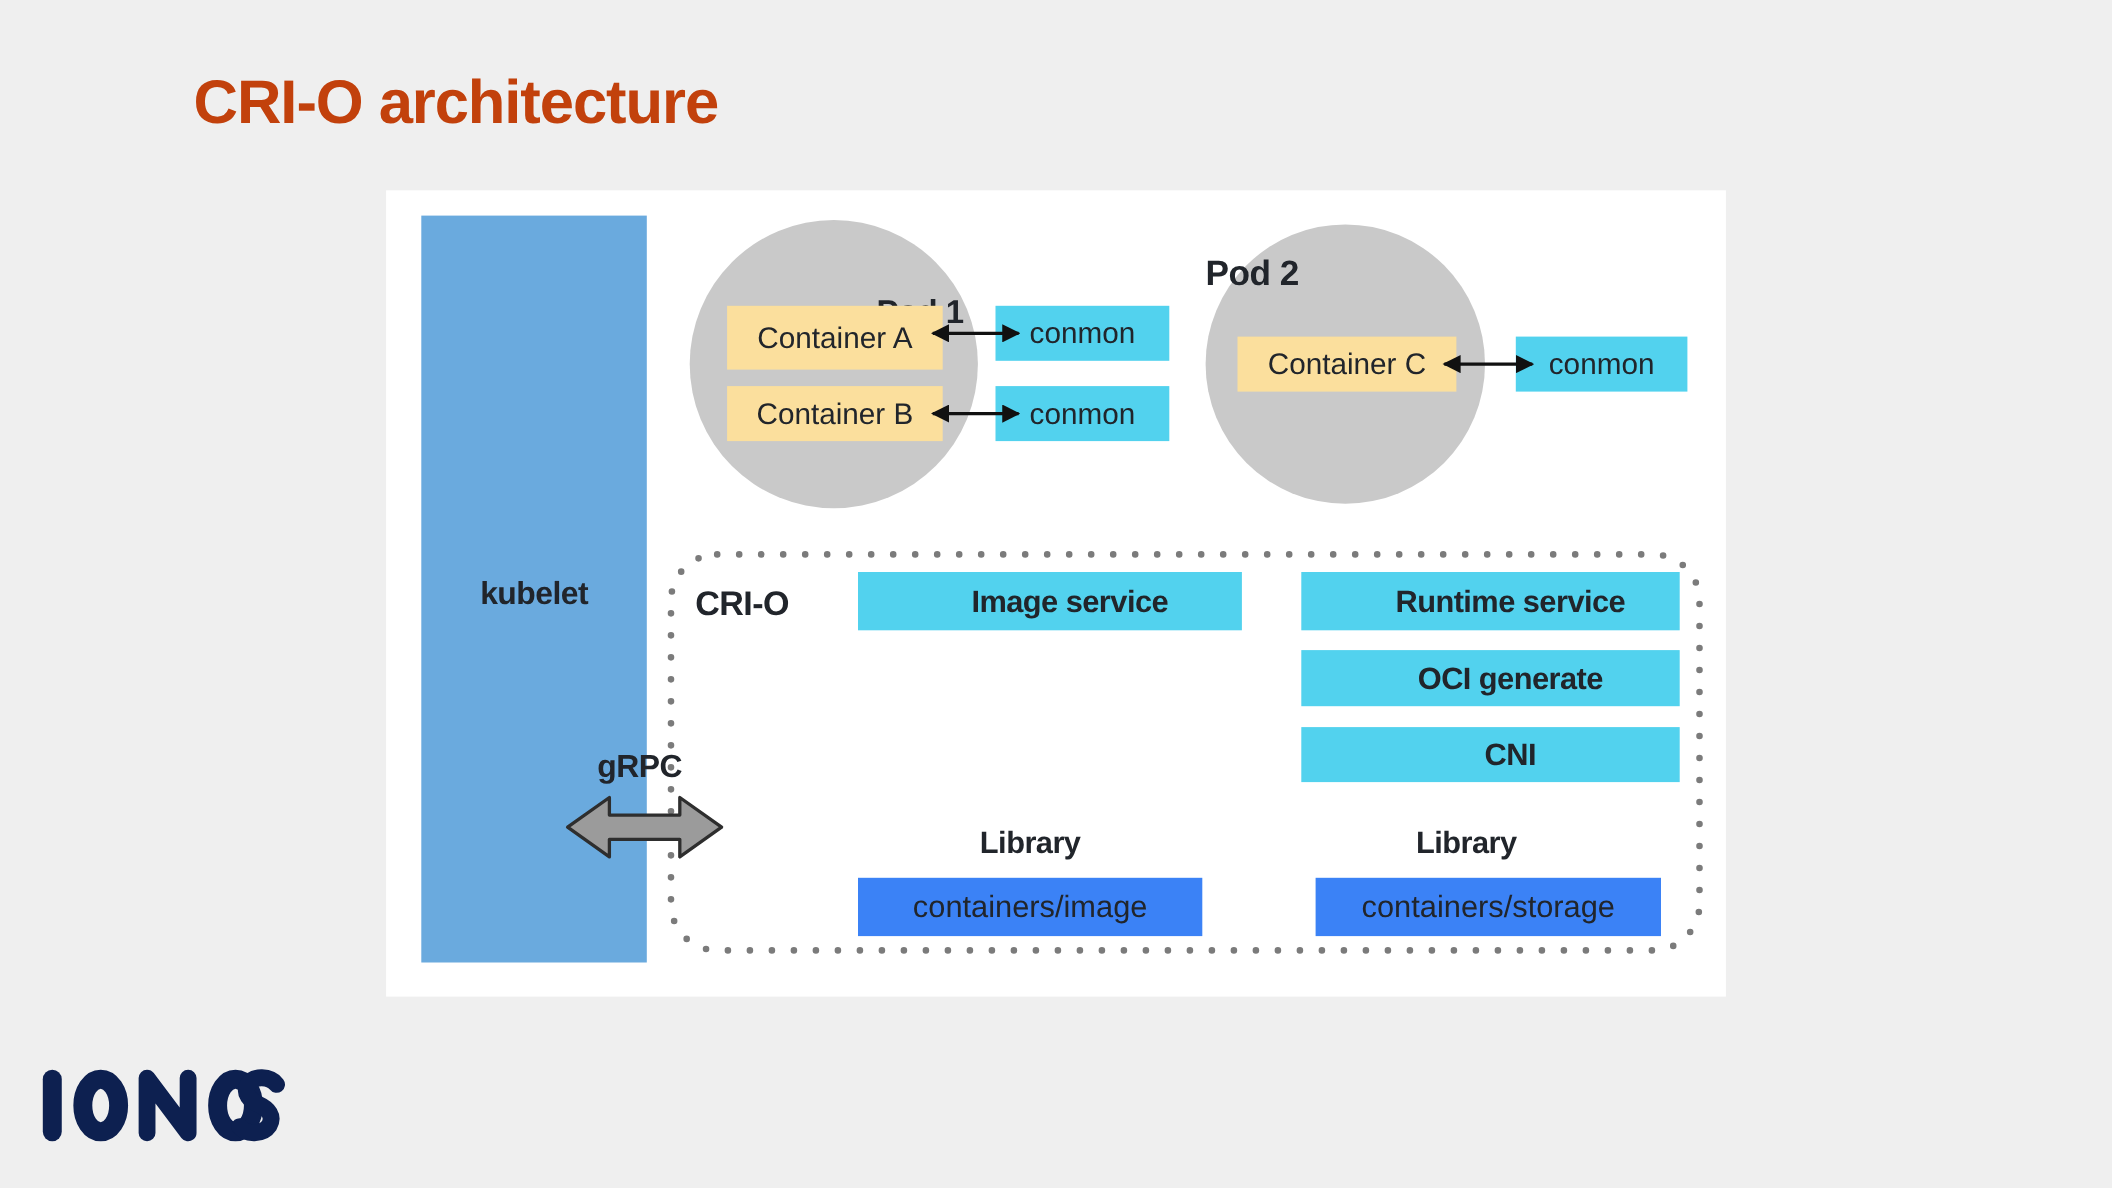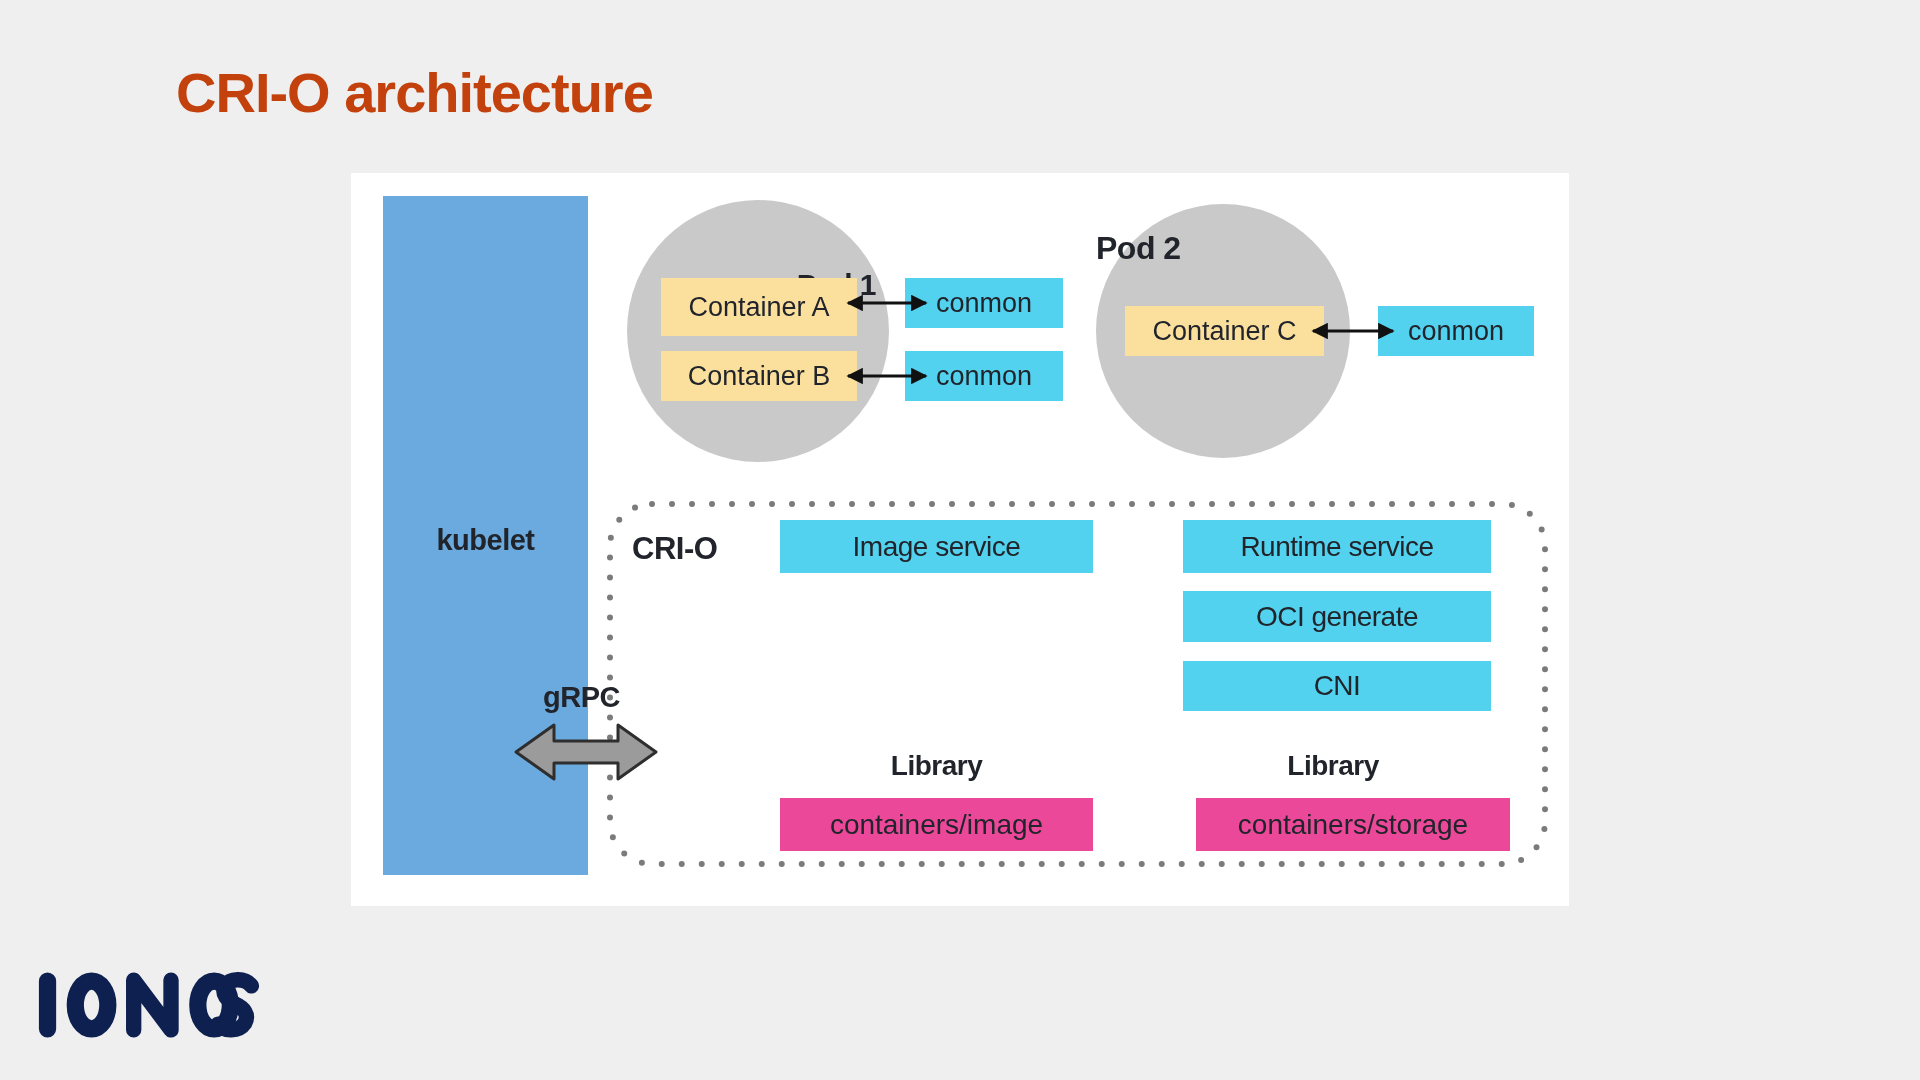--- a/index.html
+++ b/index.html
@@ -32,30 +32,30 @@
   .conmon-a{left:905px;top:278px;width:158px;height:50px;}
   .conmon-b{left:905px;top:351px;width:158px;height:50px;}
   .container-c{left:1125px;top:306px;width:199px;height:50px;}
   .conmon-c{left:1378px;top:306px;width:156px;height:50px;}
 
   .connectors{left:0;top:0;width:1920px;height:1080px;pointer-events:none;}
 
   .crio-boundary{left:606px;top:500px;width:943px;height:368px;}
   .crio-label{left:632px;top:531px;width:120px;font-size:31px;}
 
-  .svcbox{background:#52d2ee;font-size:28px;font-weight:400;letter-spacing:-0.5px;}
+  .svcbox{background:#52d2ee;font-size:28px;font-weight:700;letter-spacing:-0.5px;padding-left:36px;}
   .image-service{left:780px;top:520px;width:313px;height:53px;}
   .runtime-service{left:1183px;top:520px;width:308px;height:53px;}
   .oci-generate{left:1183px;top:591px;width:308px;height:51px;}
   .cni{left:1183px;top:661px;width:308px;height:50px;}
 
   .lib-label{font-size:28px;font-weight:700;text-align:center;letter-spacing:-0.5px;}
   .library-left{left:780px;top:750px;width:313px;}
   .library-right{left:1176px;top:750px;width:314px;}
-  .graybox{background:#ec4899;font-size:28px;}
+  .graybox{background:#3b82f6;font-size:28px;}
   .containers-image{left:780px;top:798px;width:313px;height:53px;}
   .containers-storage{left:1176px;top:798px;width:314px;height:53px;margin-left:20px;}
 
   .grpc-label{left:543px;top:681px;font-size:29px;}
   .grpc-arrow{left:510px;top:720px;width:152px;height:64px;}
 
   .ionos{left:37px;top:968px;width:224px;height:74px;}
 </style>
 </head>
 <body>

